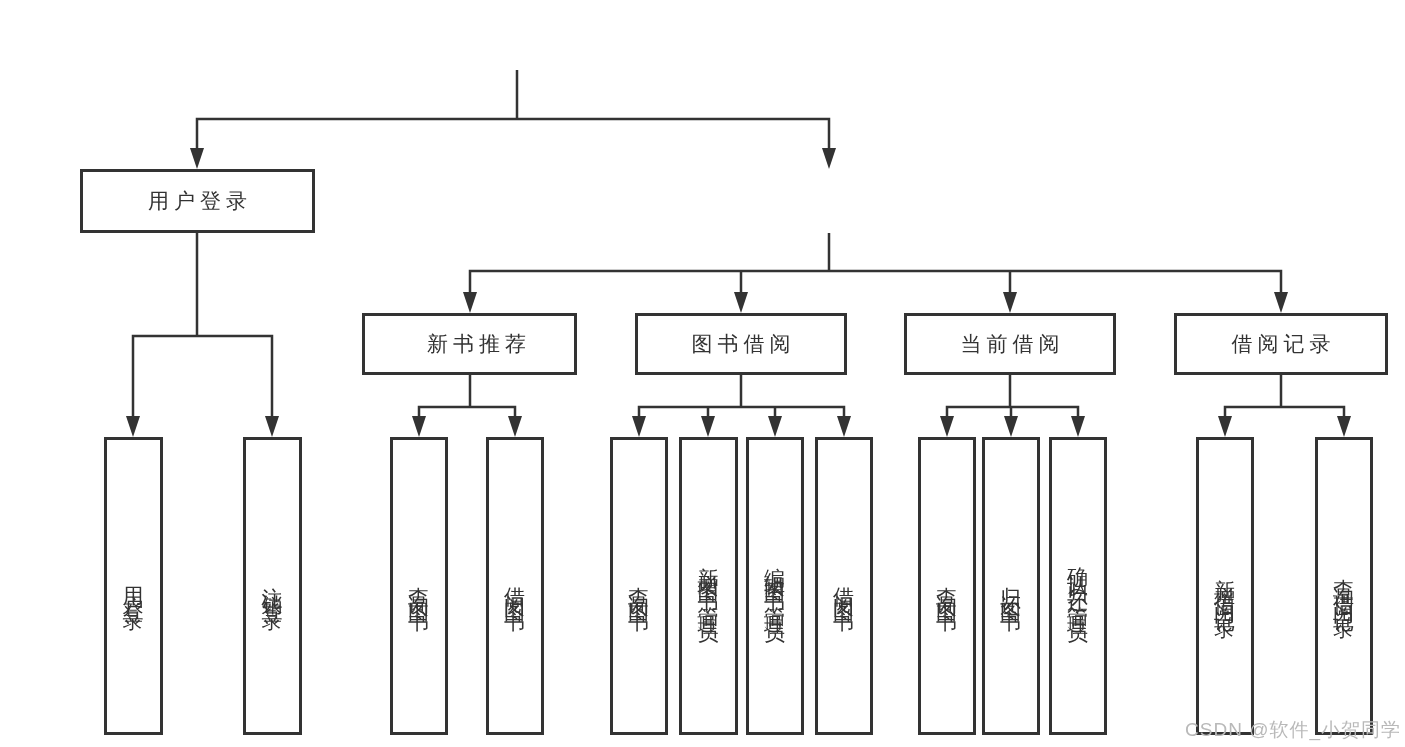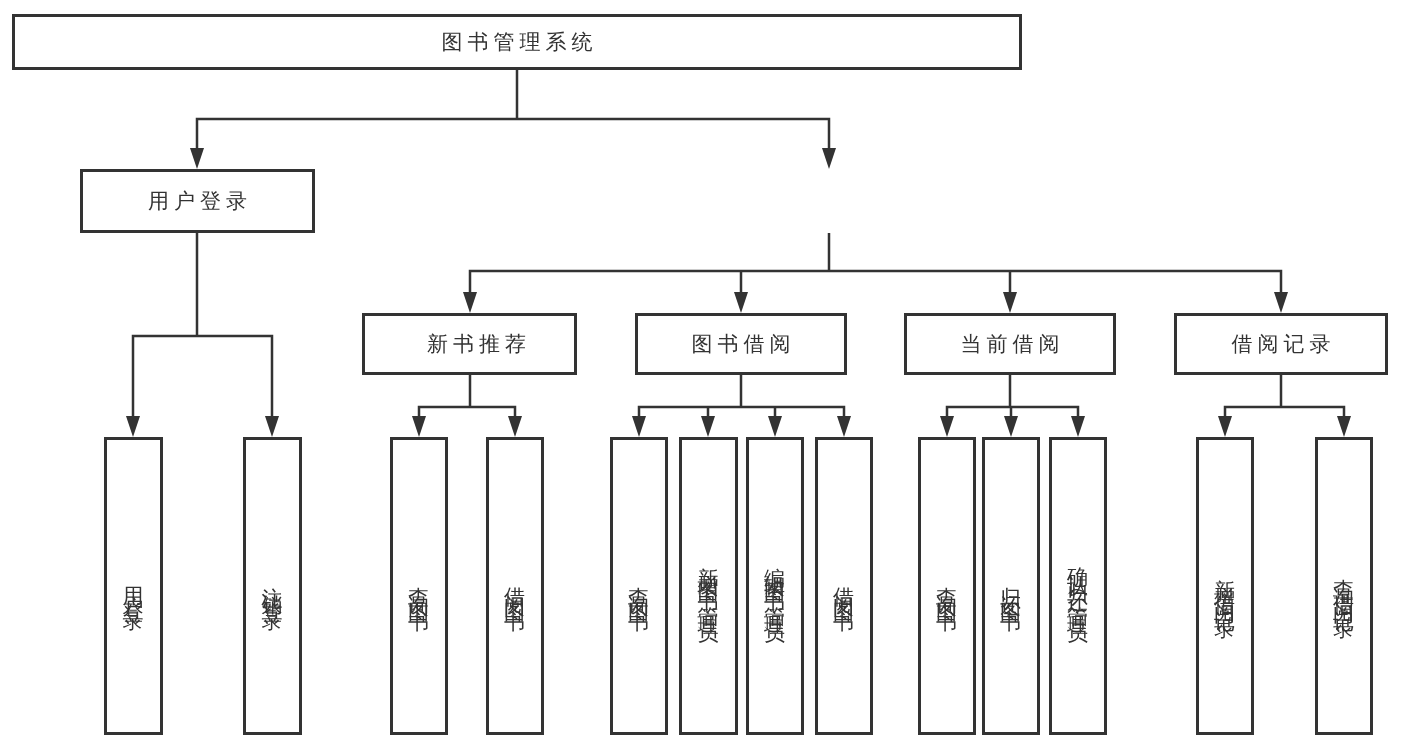--- a/index.html
+++ b/index.html
@@ -101,23 +101,20 @@
       <polygon points="768,416 782,416 775,437"></polygon>
       <polygon points="837,416 851,416 844,437"></polygon>
       <polygon points="940,416 954,416 947,437"></polygon>
       <polygon points="1004,416 1018,416 1011,437"></polygon>
       <polygon points="1071,416 1085,416 1078,437"></polygon>
       <polygon points="1218,416 1232,416 1225,437"></polygon>
       <polygon points="1337,416 1351,416 1344,437"></polygon>
     </g>
   </svg>
 
-  <div class="node h" id="n-root">
-    <span class="label">图书管理系统</span>
-  </div>
 
   <div class="node h" id="n-user-login">
     <span class="label">用户登录</span>
   </div>
 
   <div class="node h" id="n-new-book">
     <span class="label">新书推荐</span>
   </div>
   <div class="node h" id="n-cur-borrow">
     <span class="label">当前借阅</span>
@@ -166,13 +163,14 @@
     <span class="label">确认归还（管理员）</span>
   </div>
 
   <div class="node v leaf" id="l-br-add">
     <span class="label">新增借阅记录</span>
   </div>
   <div class="node v leaf" id="l-br-query">
     <span class="label">查询借阅记录</span>
   </div>
 
+  <div class="watermark">CSDN @软件_小贺同学</div>
 </div>
 
 </body></html>

